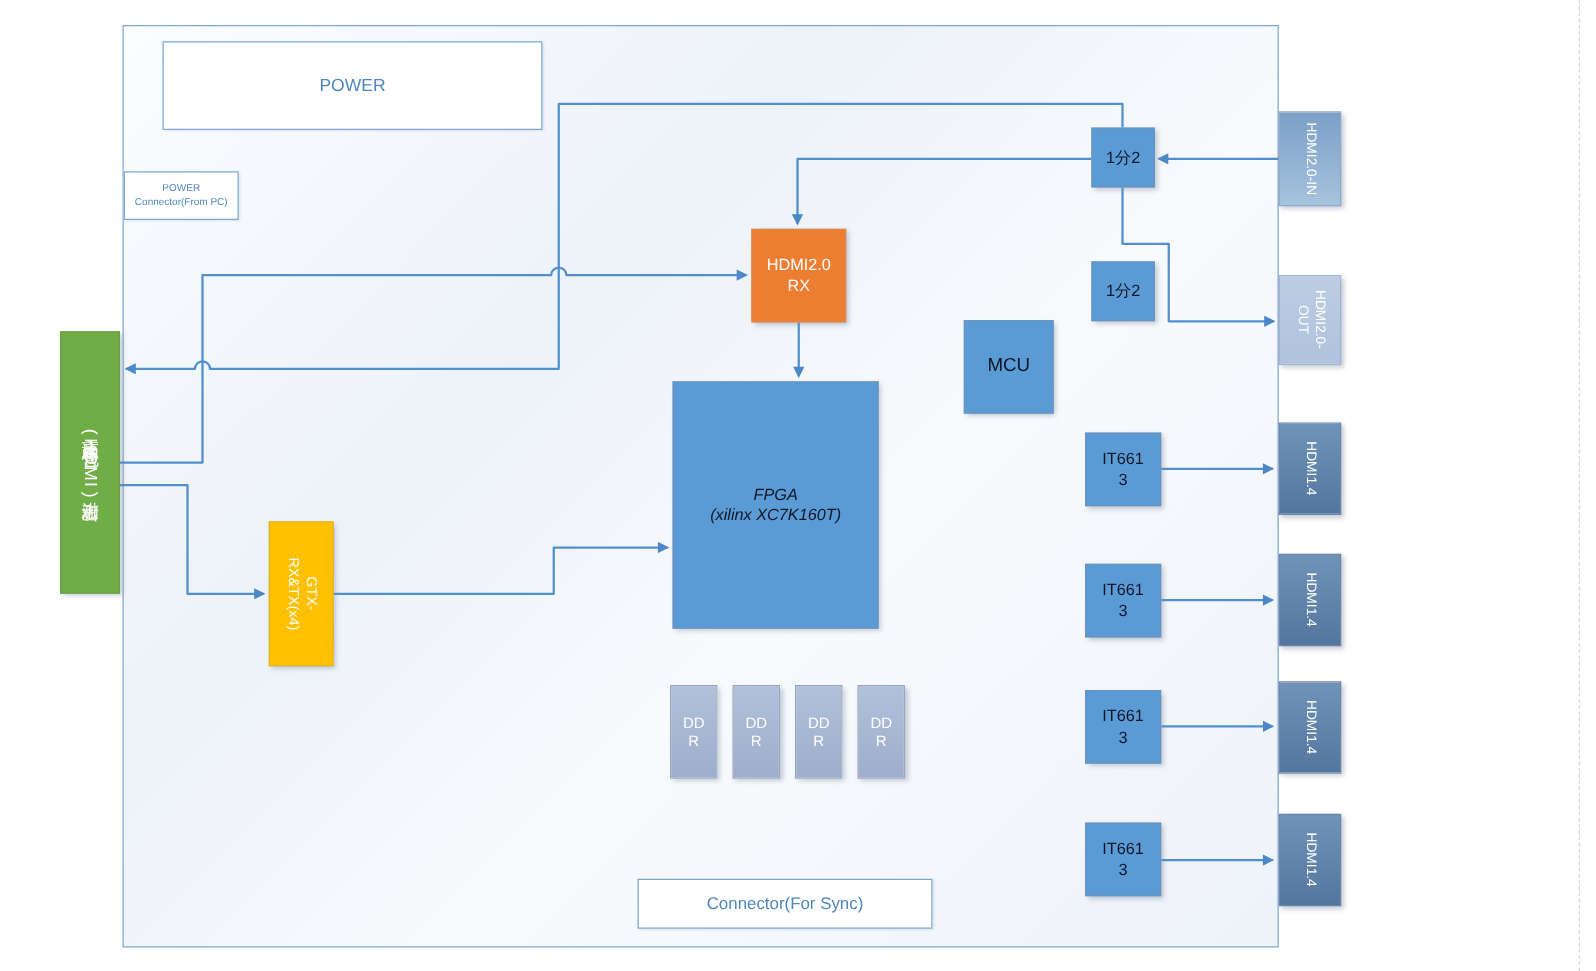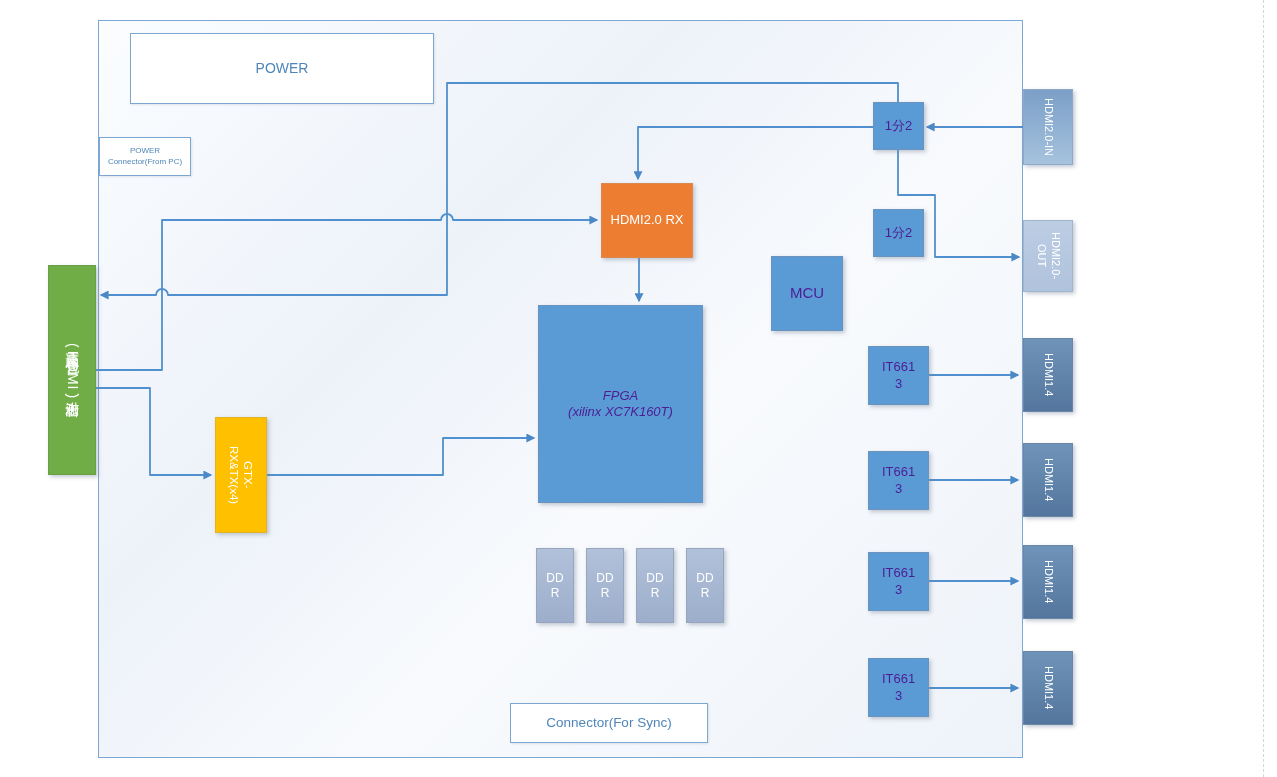--- a/index.html
+++ b/index.html
@@ -20,21 +20,21 @@
   .box{
     position:absolute;box-sizing:border-box;
     display:flex;align-items:center;justify-content:center;
     text-align:center;line-height:1.25;
     box-shadow:2px 2px 4px rgba(125,138,160,0.45);
   }
   .white-box{
     background:#ffffff;border:1px solid #7ba7d0;color:#4f86ba;
     box-shadow:1px 1px 2px rgba(150,160,180,0.25);
   }
-  .blue-box{background:#5b9bd5;border:1px solid rgba(125,140,160,0.45);color:#4c1d95;align-items:center;}
+  .blue-box{background:#5b9bd5;border:1px solid rgba(125,140,160,0.45);color:#0f172a;align-items:center;}
   .orange-box{background:#ed7d31;border:1px solid rgba(200,150,110,0.5);color:#ffffff;}
   .yellow-box{background:#ffc000;border:1px solid rgba(210,170,60,0.6);color:#ffffff;}
   .green-box{background:#70ad47;border:1px solid rgba(100,150,70,0.6);color:#ffffff;}
   .ddr-box{
     background:linear-gradient(180deg,#b2c1da 0%,#9caecb 100%);
     border:1px solid #98a6bd;color:#ffffff;margin-top:24px;
   }
   .hdmi-in-box{background:linear-gradient(180deg,#7b9fc7 0%,#a6c3de 100%);border:1px solid #8fa9c6;color:#ffffff;}
   .hdmi-out-box{background:linear-gradient(180deg,#bccde4 0%,#b0c3dc 100%);border:1px solid #a3b5cd;color:#ffffff;}
   .hdmi14-box{background:linear-gradient(180deg,#6f93b9 0%,#54769e 100%);border:1px solid #6b87a8;color:#ffffff;}
@@ -76,21 +76,21 @@
   </div>
 
   <div class="box white-box" style="left:99px;top:125px;width:92px;height:39px;font-size:8px;line-height:1.3;padding:1px 4px;margin-top:12px;">
     <span>POWER Connector(From PC)</span>
   </div>
 
   <div class="box green-box vert" style="left:48px;top:265px;width:48px;height:210px;font-size:14px;letter-spacing:1px;">
     <span>高速座(包含HDMI进和出)</span>
   </div>
 
-  <div class="box orange-box" style="left:601px;top:183px;width:92px;height:75px;font-size:13px;padding:0 6px;">
+  <div class="box orange-box" style="left:601px;top:183px;width:76px;height:75px;font-size:13px;padding:0 6px;">
     <span>HDMI2.0 RX</span>
   </div>
 
   <div class="box blue-box" style="left:538px;top:305px;width:165px;height:198px;font-size:13px;font-style:italic;">
     <div>
       <div>FPGA</div>
       <div>(xilinx XC7K160T)</div>
     </div>
   </div>
 
@@ -148,17 +148,17 @@
   <div class="box hdmi14-box vert break-all" style="left:1023px;top:443px;width:50px;height:74px;font-size:11px;padding:14px 0;">
     <span>HDMI1.4</span>
   </div>
   <div class="box hdmi14-box vert break-all" style="left:1023px;top:545px;width:50px;height:74px;font-size:11px;padding:14px 0;">
     <span>HDMI1.4</span>
   </div>
   <div class="box hdmi14-box vert break-all" style="left:1023px;top:651px;width:50px;height:74px;font-size:11px;padding:14px 0;">
     <span>HDMI1.4</span>
   </div>
 
-  <div class="box white-box" style="left:510px;top:703px;width:198px;height:40px;font-size:13.5px;">
+  <div class="box white-box" style="left:510px;top:703px;width:236px;height:40px;font-size:13.5px;">
     <span>Connector(For Sync)</span>
   </div>
 
 </div>
 
 </body></html>

